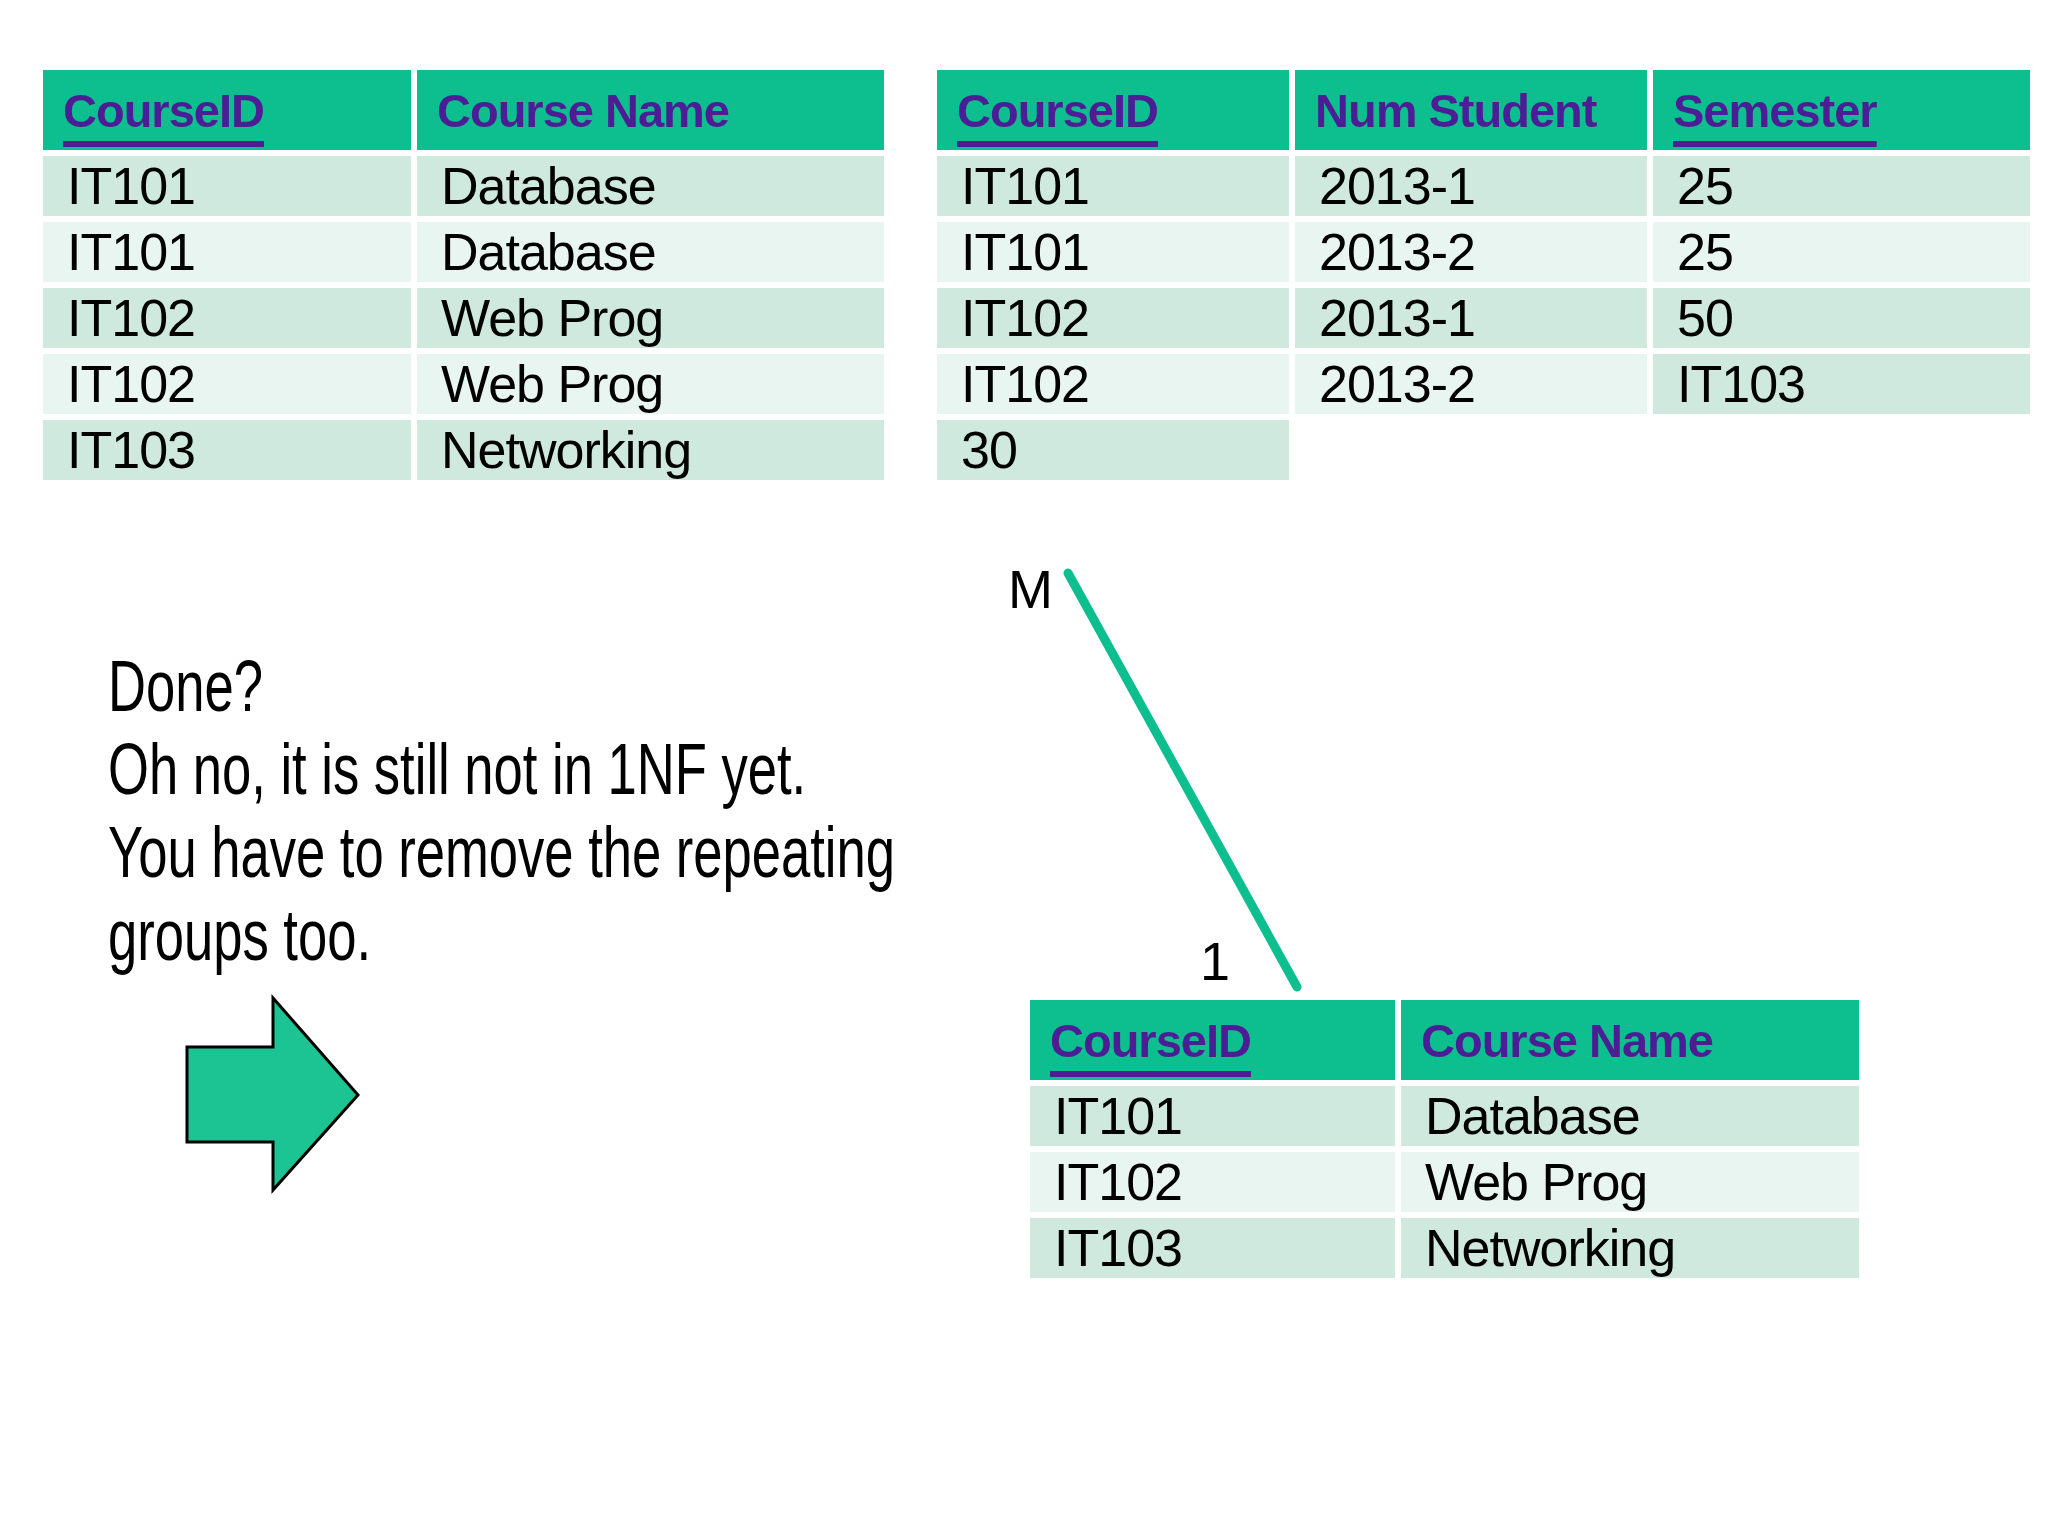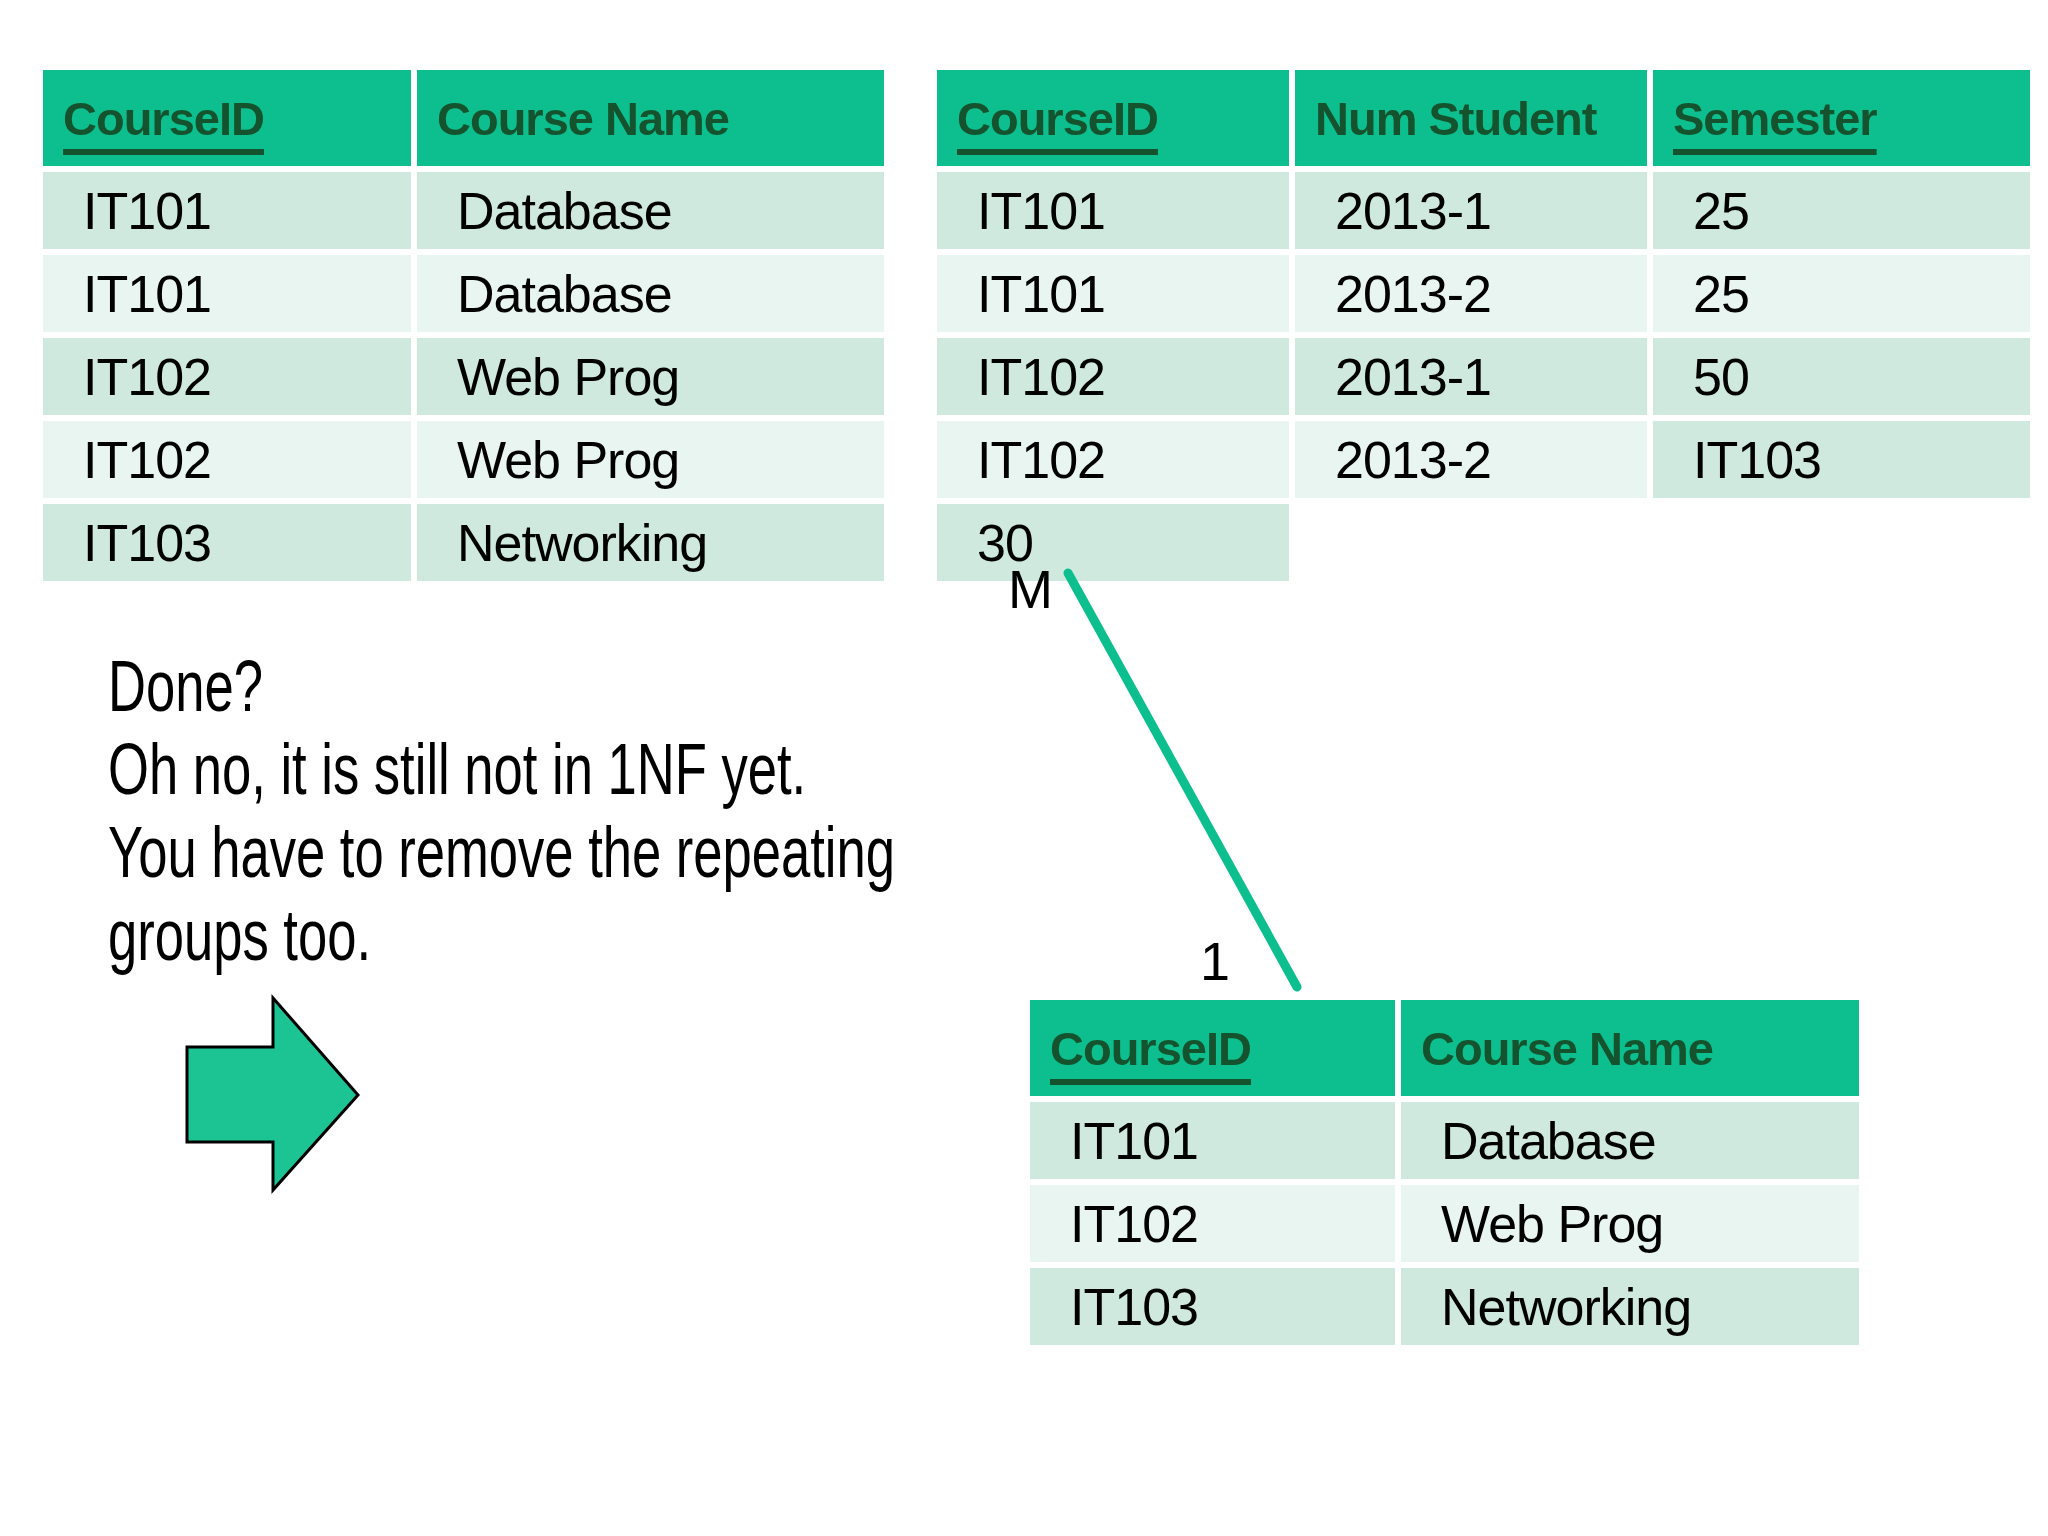--- a/index.html
+++ b/index.html
@@ -9,31 +9,31 @@
   }
   .slide{position:relative;width:2048px;height:1536px;background:#ffffff;}
 
   
   .tbl{position:absolute;display:grid;gap:6px;}
   .t1{left:43px;top:70px;grid-template-columns:368px 467px;}
   .t2{left:937px;top:70px;grid-template-columns:352px 352px 377px;}
   .t3{left:1030px;top:1000px;grid-template-columns:365px 458px;}
 
   .th{
-    height:96px;background:var(--accent);color:#14532d;
+    height:80px;background:var(--accent);color:#4c1d95;
     display:flex;align-items:center;padding-left:20px;
     font-size:47px;font-weight:bold;letter-spacing:-1px;
   }
   .th.key{
     text-decoration:underline;
     text-decoration-thickness:6px;
     text-underline-offset:14px;
   }
   .td{
-    height:77px;display:flex;align-items:center;padding-left:40px;
+    height:60px;display:flex;align-items:center;padding-left:24px;
     font-size:52px;color:#000;letter-spacing:-1px;
   }
   .td.dark{background:var(--rowDark);}
   .td.light{background:var(--rowLight);}
 
   
   .annotation{
     position:absolute;left:108px;top:645px;
     font-size:72px;line-height:83px;color:#000;white-space:nowrap;
     transform:scaleX(0.73);transform-origin:0 0;

